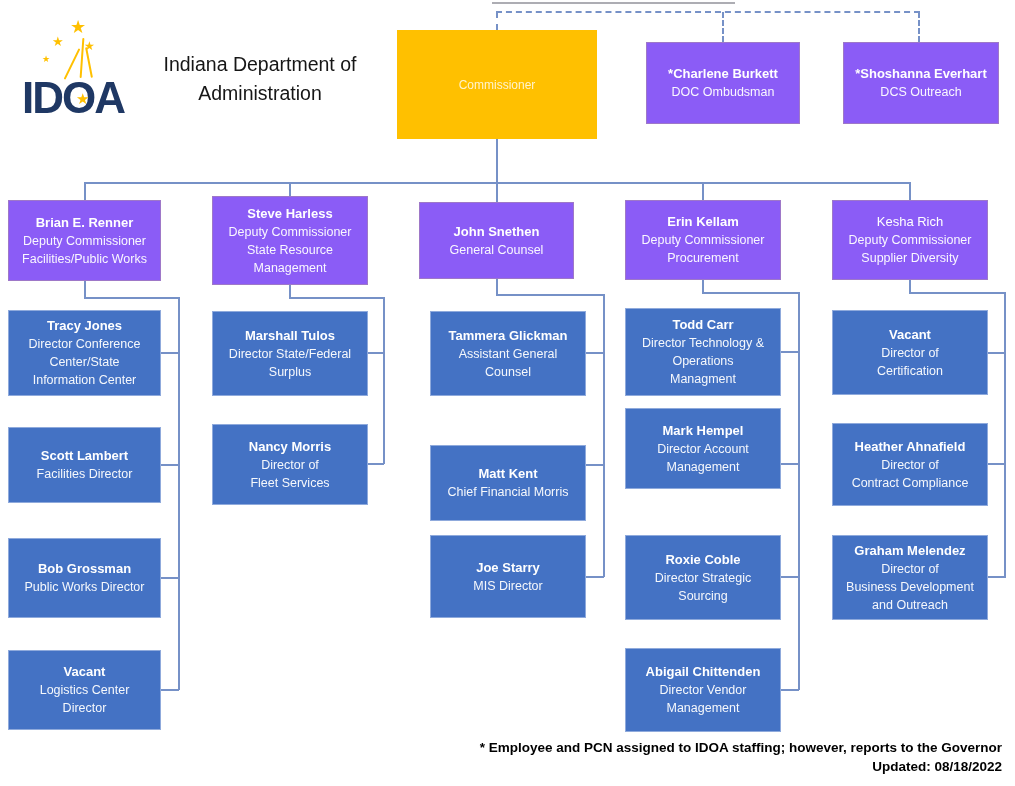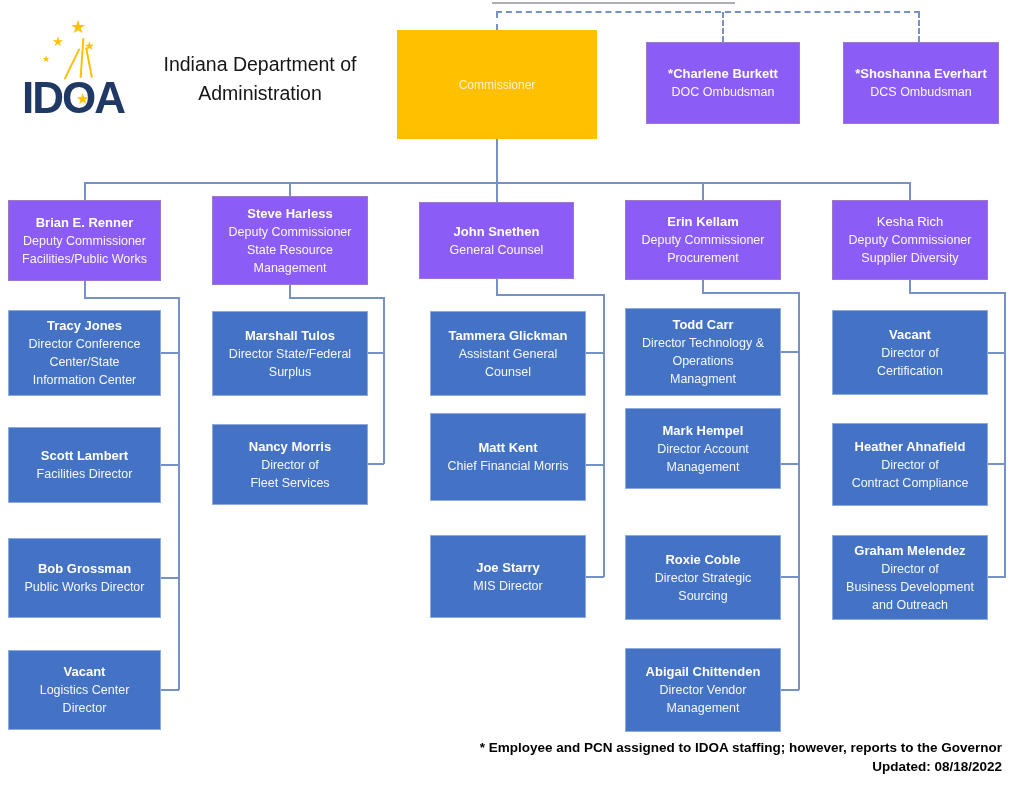--- a/index.html
+++ b/index.html
@@ -118,21 +118,21 @@
   <div class="box gold" style="left:397px;top:30px;width:200px;height:109px;">
     <div class="tt">Commissioner</div>
   </div>
 
   <div class="box purple" style="left:646px;top:42px;width:154px;height:82px;">
     <div class="nm">*Charlene Burkett</div>
     <div class="tt">DOC Ombudsman</div>
   </div>
   <div class="box purple" style="left:843px;top:42px;width:156px;height:82px;">
     <div class="nm">*Shoshanna Everhart</div>
-    <div class="tt">DCS Ombudsman</div>
+    <div class="tt">DCS Outreach</div>
   </div>
 
   <div class="box purple" style="left:8px;top:200px;width:153px;height:81px;">
     <div class="nm">Brian E. Renner</div>
     <div class="tt">Deputy Commissioner
 Facilities/Public Works</div>
   </div>
   <div class="box purple" style="left:212px;top:196px;width:156px;height:89px;">
     <div class="nm">Steve Harless</div>
     <div class="tt">Deputy Commissioner
@@ -183,21 +183,21 @@
     <div class="nm">Nancy Morris</div>
     <div class="tt">Director of
 Fleet Services</div>
   </div>
 
   <div class="box blue" style="left:430px;top:311px;width:156px;height:85px;">
     <div class="nm">Tammera Glickman</div>
     <div class="tt">Assistant General
 Counsel</div>
   </div>
-  <div class="box blue" style="left:430px;top:413px;width:156px;height:88px;">
+  <div class="box blue" style="left:430px;top:445px;width:156px;height:76px;">
     <div class="nm">Matt Kent</div>
     <div class="tt">Chief Financial Morris</div>
   </div>
   <div class="box blue" style="left:430px;top:535px;width:156px;height:83px;">
     <div class="nm">Joe Starry</div>
     <div class="tt">MIS Director</div>
   </div>
 
   <div class="box blue" style="left:625px;top:308px;width:156px;height:88px;">
     <div class="nm">Todd Carr</div>

